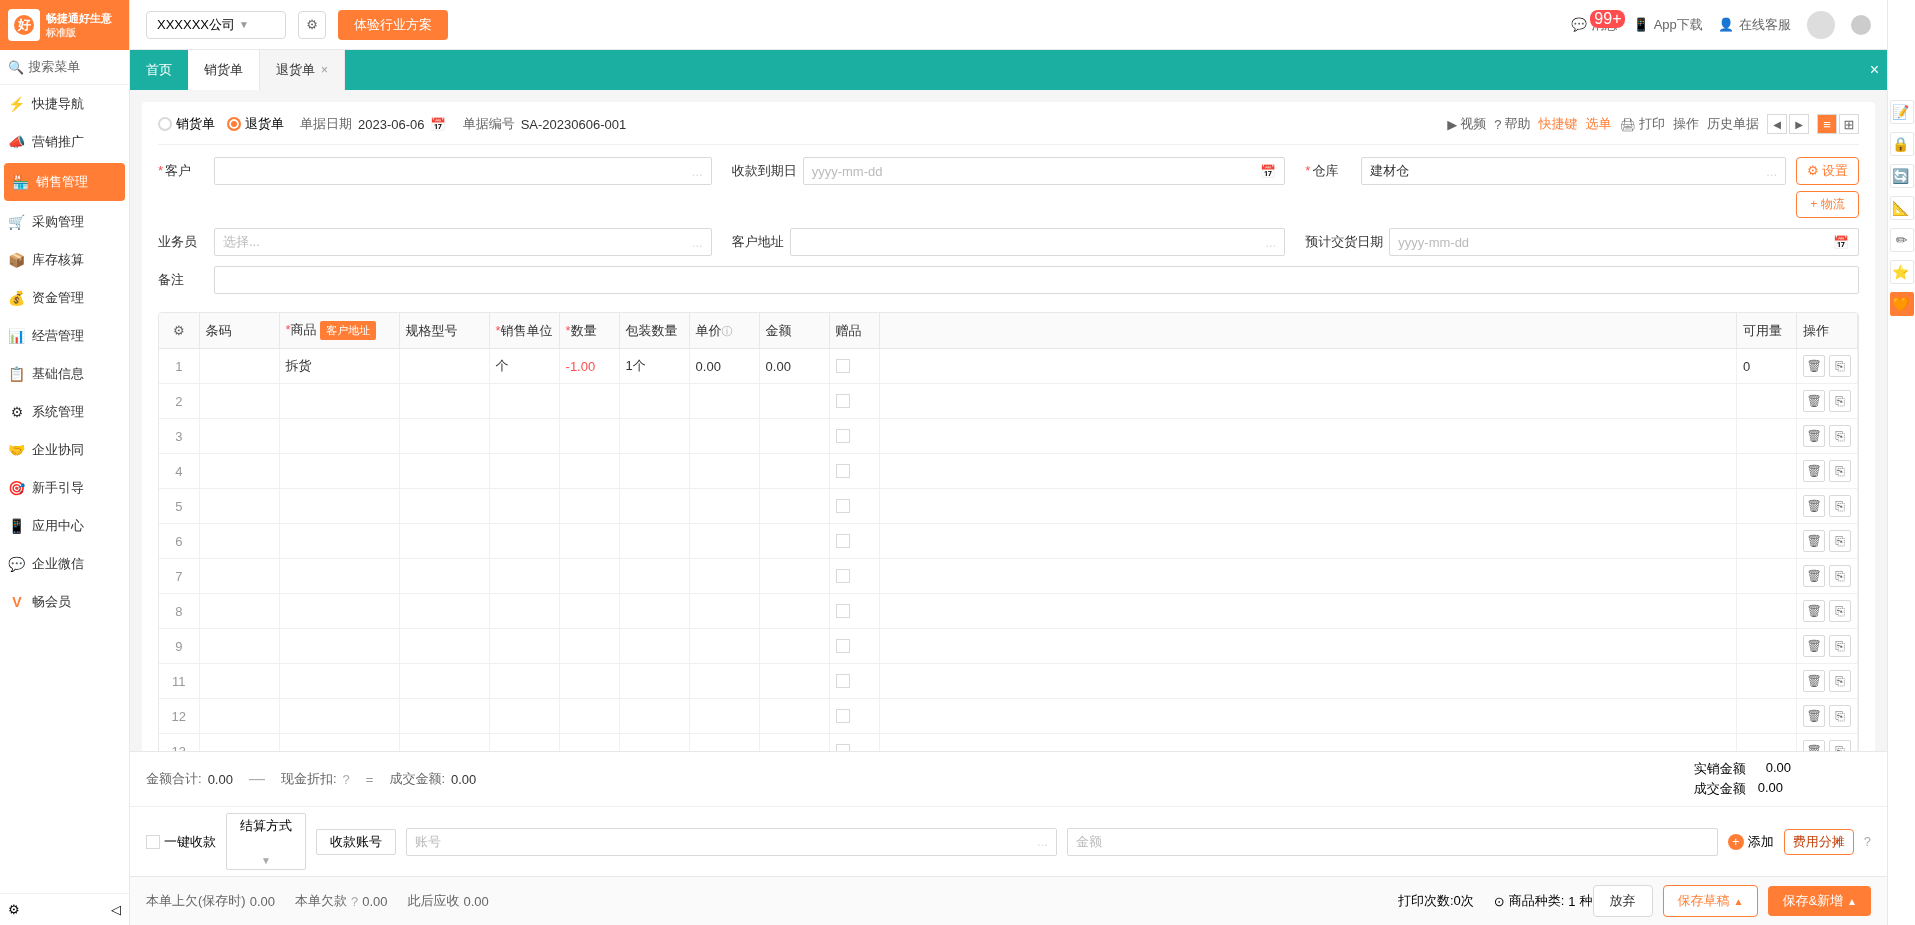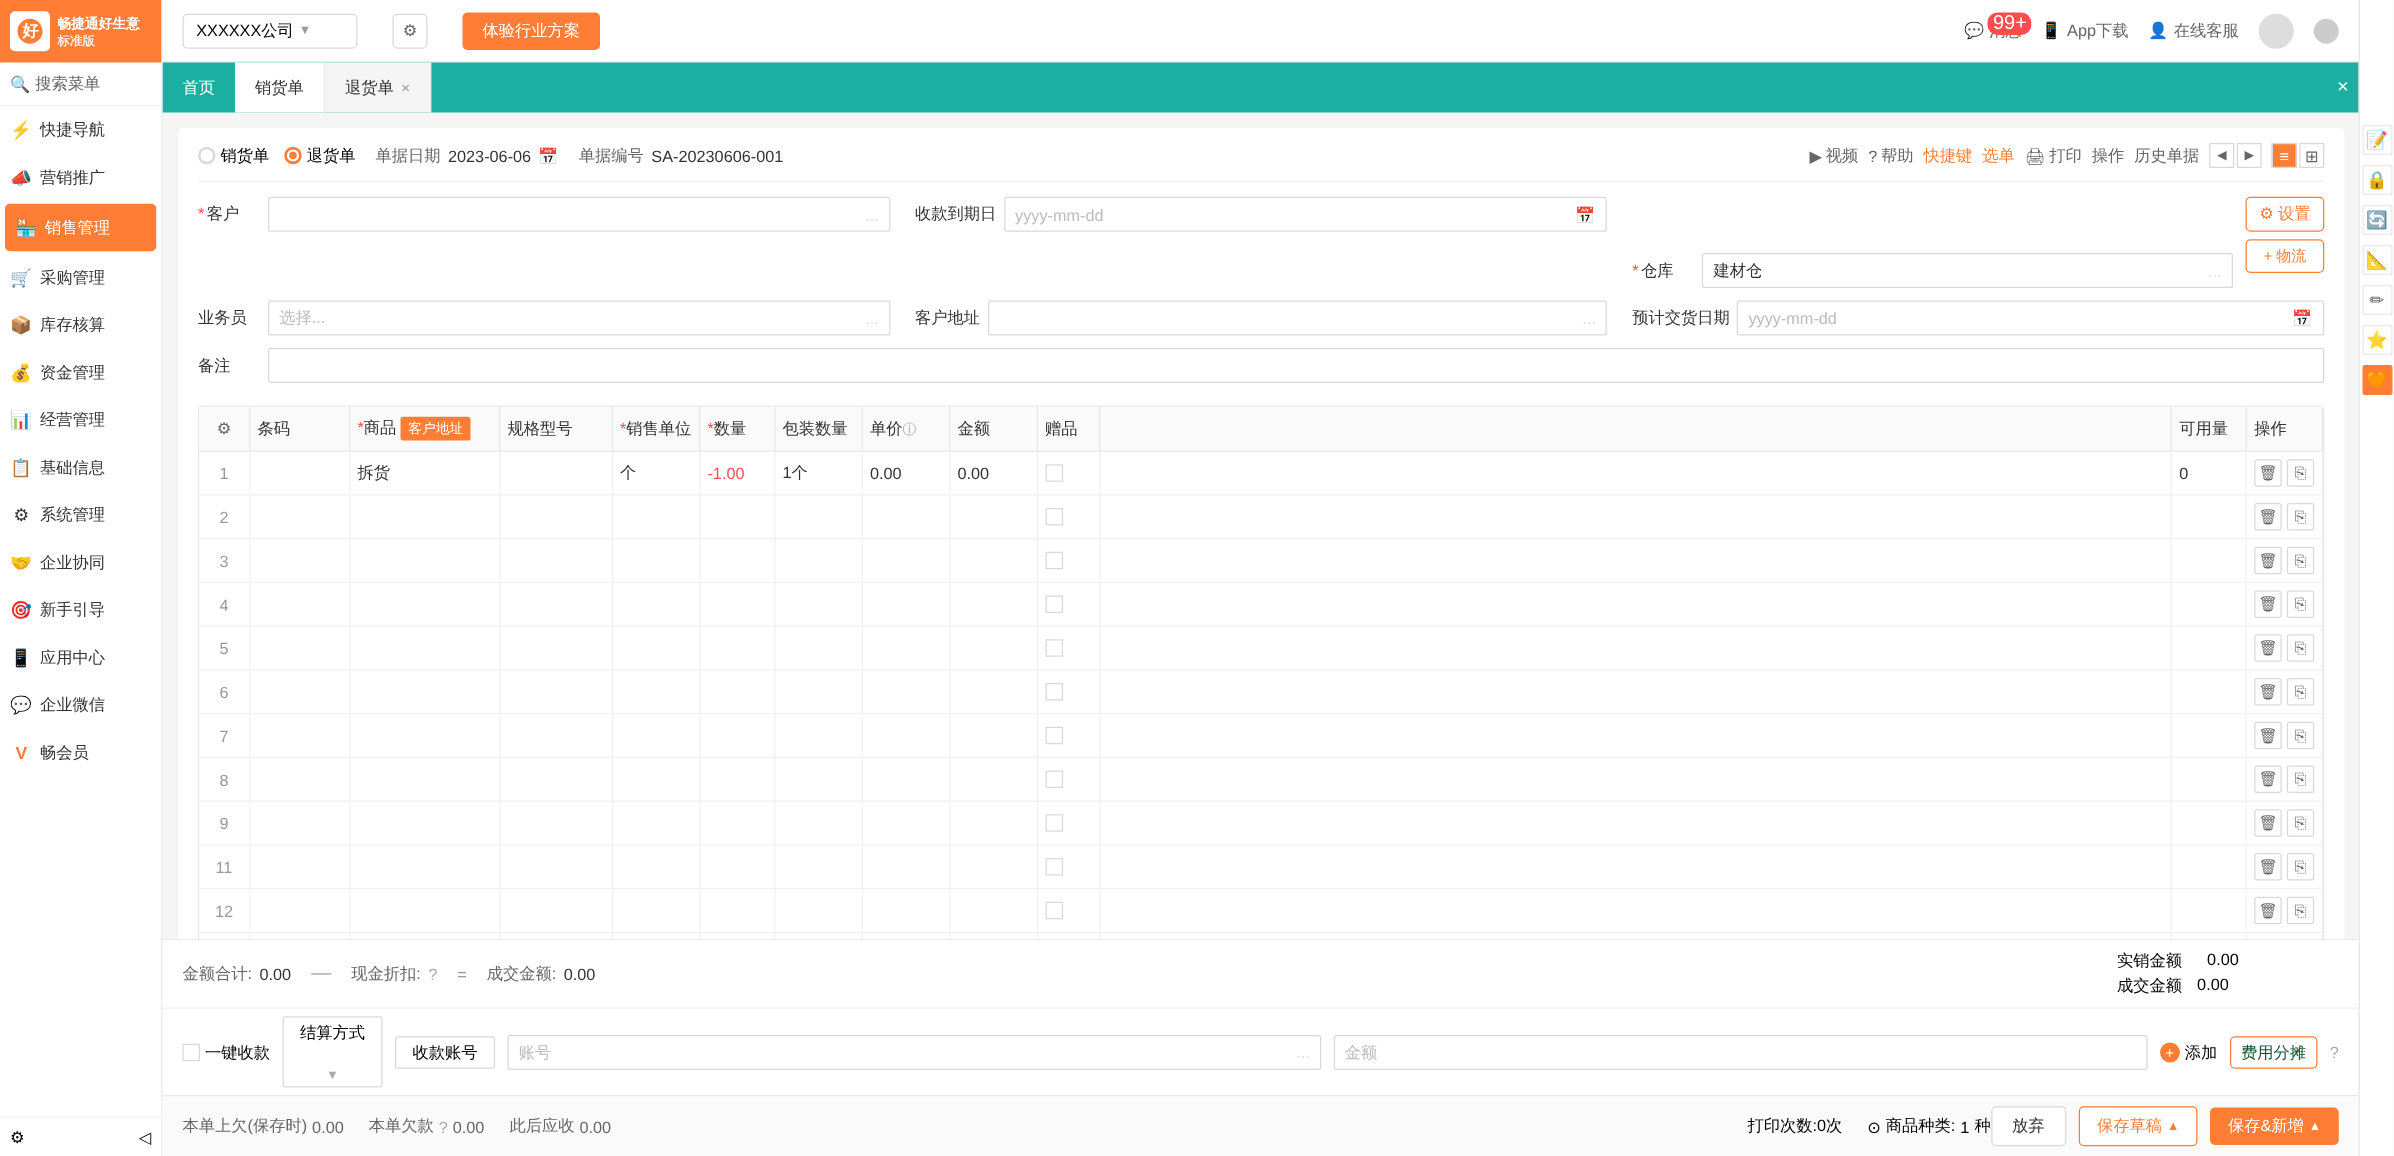--- a/index.html
+++ b/index.html
@@ -13,21 +13,21 @@
     .sidebar-search { padding: 8px; display: flex; align-items: center; gap: 4px; color: #666; cursor: pointer; border-bottom: 1px solid #f0f0f0; }
     .sidebar-nav-item { padding: 10px 8px; display: flex; align-items: center; gap: 6px; cursor: pointer; color: #333; transition: background 0.2s; }
     .sidebar-nav-item.active { background: #ff7d35; color: #fff; border-radius: 4px; margin: 2px 4px; }
     .sidebar-nav-item .nav-icon { width: 18px; height: 18px; display: flex; align-items: center; justify-content: center; font-size: 14px; }
     .sidebar-bottom { margin-top: auto; border-top: 1px solid #f0f0f0; padding: 8px; display: flex; justify-content: space-between; align-items: center; }
 
     
     .main { flex: 1; display: flex; flex-direction: column; overflow: hidden; }
 
     
-    .topbar { height: 50px; background: #fff; display: flex; align-items: center; padding: 0 16px; border-bottom: 1px solid #e8e8e8; gap: 28px; }
+    .topbar { height: 50px; background: #fff; display: flex; align-items: center; padding: 0 16px; border-bottom: 1px solid #e8e8e8; gap: 12px; }
     .company-select { display: flex; align-items: center; gap: 4px; border: 1px solid #d9d9d9; border-radius: 4px; padding: 4px 10px; cursor: pointer; min-width: 140px; }
     .gear-icon { width: 28px; height: 28px; display: flex; align-items: center; justify-content: center; border: 1px solid #d9d9d9; border-radius: 4px; cursor: pointer; color: #666; }
     .trial-btn { background: #ff7d35; color: #fff; border: none; border-radius: 4px; padding: 6px 16px; cursor: pointer; font-size: 13px; }
     .topbar-right { margin-left: auto; display: flex; align-items: center; gap: 16px; }
     .msg-item { display: flex; align-items: center; gap: 4px; cursor: pointer; color: #666; position: relative; }
     .badge { background: #ff4d4f; color: #fff; border-radius: 8px; padding: 0 4px; font-size: 16px; position: absolute; top: -6px; right: -8px; }
     .avatar { width: 28px; height: 28px; border-radius: 50%; background: #ddd; }
 
     
     .tabbar { height: 40px; background: #1aafa1; display: flex; align-items: center; padding: 0 0; }
@@ -94,21 +94,21 @@
     .totals-row { display: flex; align-items: center; gap: 16px; padding-bottom: 8px; }
     .total-item { display: flex; align-items: center; gap: 6px; }
     .total-label { color: #666; }
     .total-value { color: #333; }
     .equals-sign { color: #999; }
     .payment-row { display: flex; align-items: center; gap: 10px; padding-top: 8px; border-top: 1px solid #f0f0f0; }
     .checkbox-item { display: flex; align-items: center; gap: 4px; }
     .chk { width: 14px; height: 14px; border: 1px solid #d9d9d9; }
     .payment-select { border: 1px solid #d9d9d9; border-radius: 2px; padding: 3px 6px; min-width: 80px; display: flex; align-items: center; gap: 20px; flex-direction: column; }
     .add-btn-orange { background: #ff7d35; color: #fff; border: none; border-radius: 50%; width: 16px; height: 16px; cursor: pointer; display: flex; align-items: center; justify-content: center; font-size: 12px; }
-    .fee-btn { border: 1px solid #ff7d35; color: #14532d; background: #fff; border-radius: 4px; padding: 3px 8px; cursor: pointer; }
+    .fee-btn { border: 1px solid #ff7d35; color: #c2410c; background: #fff; border-radius: 4px; padding: 3px 8px; cursor: pointer; }
     .help-icon { color: #aaa; cursor: pointer; }
 
     
     .statusbar { background: #fafafa; border-top: 1px solid #e8e8e8; padding: 8px 16px; display: flex; align-items: center; gap: 20px; }
     .status-item { display: flex; align-items: center; gap: 4px; color: #666; }
     .statusbar-right { margin-left: auto; display: flex; align-items: center; gap: 12px; }
     .product-count { display: flex; align-items: center; gap: 4px; }
     .btn-discard { border: 1px solid #d9d9d9; background: #fff; color: #333; border-radius: 4px; padding: 6px 16px; cursor: pointer; }
     .btn-save-draft { background: #fff; border: 1px solid #ff7d35; color: #ff7d35; border-radius: 4px; padding: 6px 14px; cursor: pointer; display: flex; align-items: center; gap: 4px; }
     .btn-save-new { background: #ff7d35; border: none; color: #fff; border-radius: 4px; padding: 6px 14px; cursor: pointer; display: flex; align-items: center; gap: 4px; }
@@ -319,21 +319,21 @@
           </div>
         </div>
         <div class="field-row">
           <span class="field-label">收款到期日</span>
           <div class="field-input" style="flex:1;">
             <span class="placeholder">yyyy-mm-dd</span>
             <span style="margin-left:auto;color:#aaa;">📅</span>
           </div>
         </div>
         <div style="display:flex;align-items:flex-start;gap:10px;">
-          <div class="field-row" style="flex:1;margin-top:45px;">
+          <div class="field-row" style="flex:1;">
             <span class="field-label required">仓库</span>
             <div class="field-input" style="flex:1;">
               <span>建材仓</span>
               <span class="dots">...</span>
             </div>
           </div>
           <div class="side-buttons">
             <button class="side-btn">
               <span>⚙</span>
               <span>设置</span>

